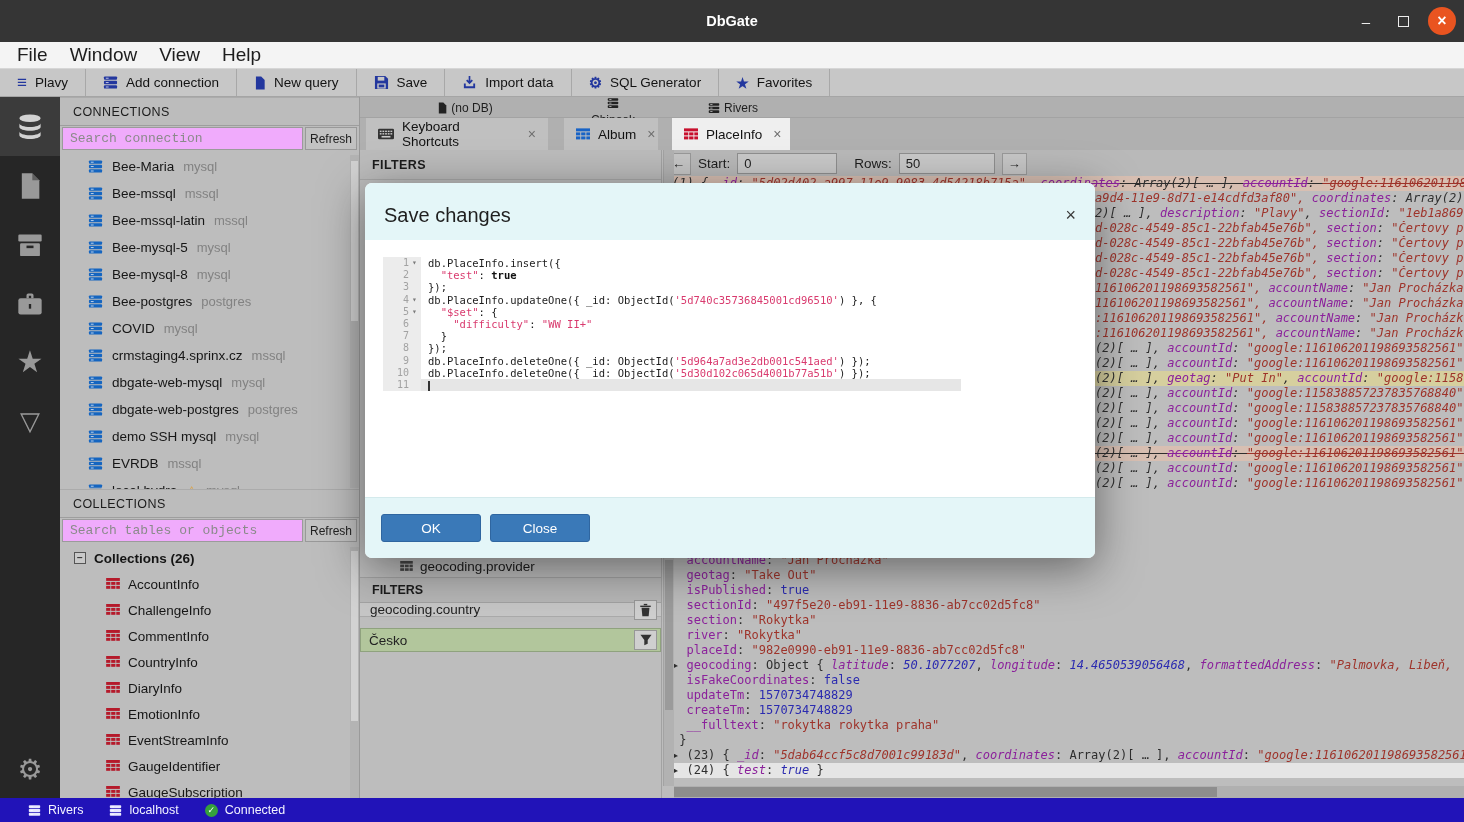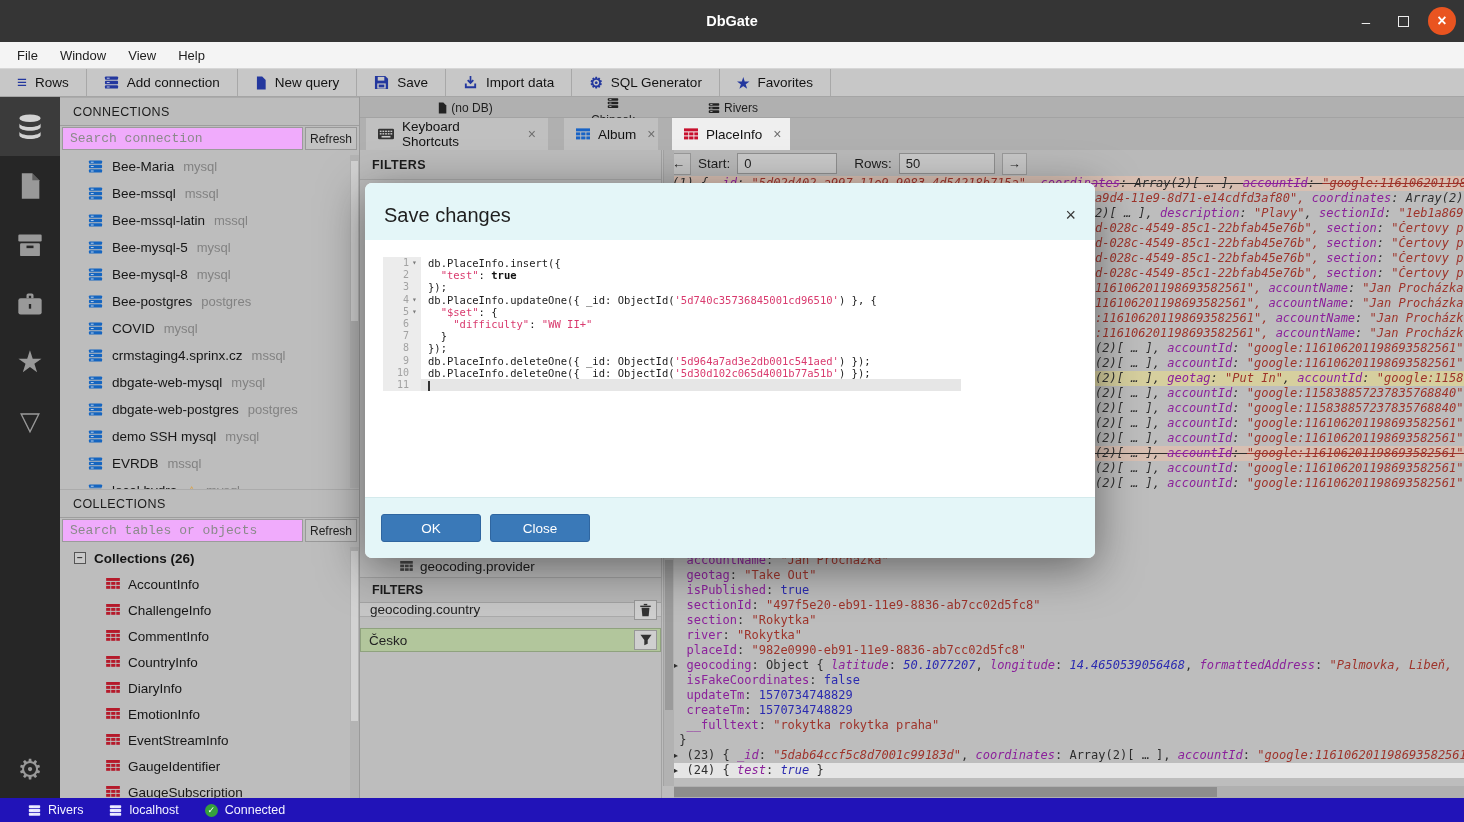--- a/index.html
+++ b/index.html
@@ -10,21 +10,21 @@
 
 .titlebar{position:absolute;left:0;top:0;width:1464px;height:42px;background:#353535;display:flex;align-items:center;justify-content:center}
 .titlebar .title{color:#fff;font-weight:bold;font-size:14.5px}
 .winbtns{position:absolute;right:8px;top:0;height:42px;display:flex;align-items:center;gap:13px}
 .winbtn{width:24px;height:24px;display:flex;align-items:center;justify-content:center;color:#ececec;font-size:15px;cursor:default}
 .winbtn.max span{width:11px;height:11px;border:1.5px solid #ececec;display:block}
 .winbtn.close{width:28px;height:28px;border-radius:50%;background:#e95420;color:#fff;font-size:16px;font-weight:bold}
 
 
 .menubar{position:absolute;left:0;top:42px;width:1464px;height:27px;background:#f4f4f4;display:flex;align-items:center;padding-left:6px;border-bottom:1px solid #d6d6d6}
-.menu-item{padding:3px 11px;font-size:13px;color:#1d1d1d}
+.menu-item{padding:3px 11px;font-size:19px;color:#1d1d1d}
 .toolbar{position:absolute;left:0;top:69px;width:1464px;height:28px;background:#c7c7c7;display:flex;border-bottom:1px solid #a5a5a5}
 .tbtn{display:flex;align-items:center;gap:8px;padding:0 17px;border-right:1px solid #a8a8a8;font-size:13.5px;color:#131313}
 .tbtn .ticon{color:#23379e;display:flex;align-items:center;font-size:15px;font-weight:bold}
 
 
 .iconbar{position:absolute;left:0;top:97px;width:60px;bottom:24px;background:#262626;display:flex;flex-direction:column;align-items:stretch}
 .ibtn{width:60px;height:59px;display:flex;align-items:center;justify-content:center;color:#999;font-size:26px}
 .ibtn.active{background:#3b3b3b;color:#d2d2d2}
 .ibtn.settings{margin-top:auto;height:55px}
 
@@ -131,21 +131,21 @@
       <div class="menu-item">Window</div>
       <div class="menu-item">View</div>
       <div class="menu-item">Help</div>
     </div>
 
   <div class="toolbar" id="toolbar">
       <div class="tbtn">
         <span class="ticon">
           <span style="font-size:17px;line-height:1">≡</span>
         </span>
-        <span>Rows</span>
+        <span>Plavy</span>
       </div>
       <div class="tbtn">
         <span class="ticon">
           <svg width="15" height="15" viewBox="0 0 16 16">
             <g fill="#23379e">
               <rect x="1" y="1.5" width="14" height="3.6" rx="1"></rect>
               <rect x="1" y="6.2" width="14" height="3.6" rx="1"></rect>
               <rect x="1" y="10.9" width="14" height="3.6" rx="1"></rect>
             </g>
             <g fill="#ffffff" opacity=".75">

